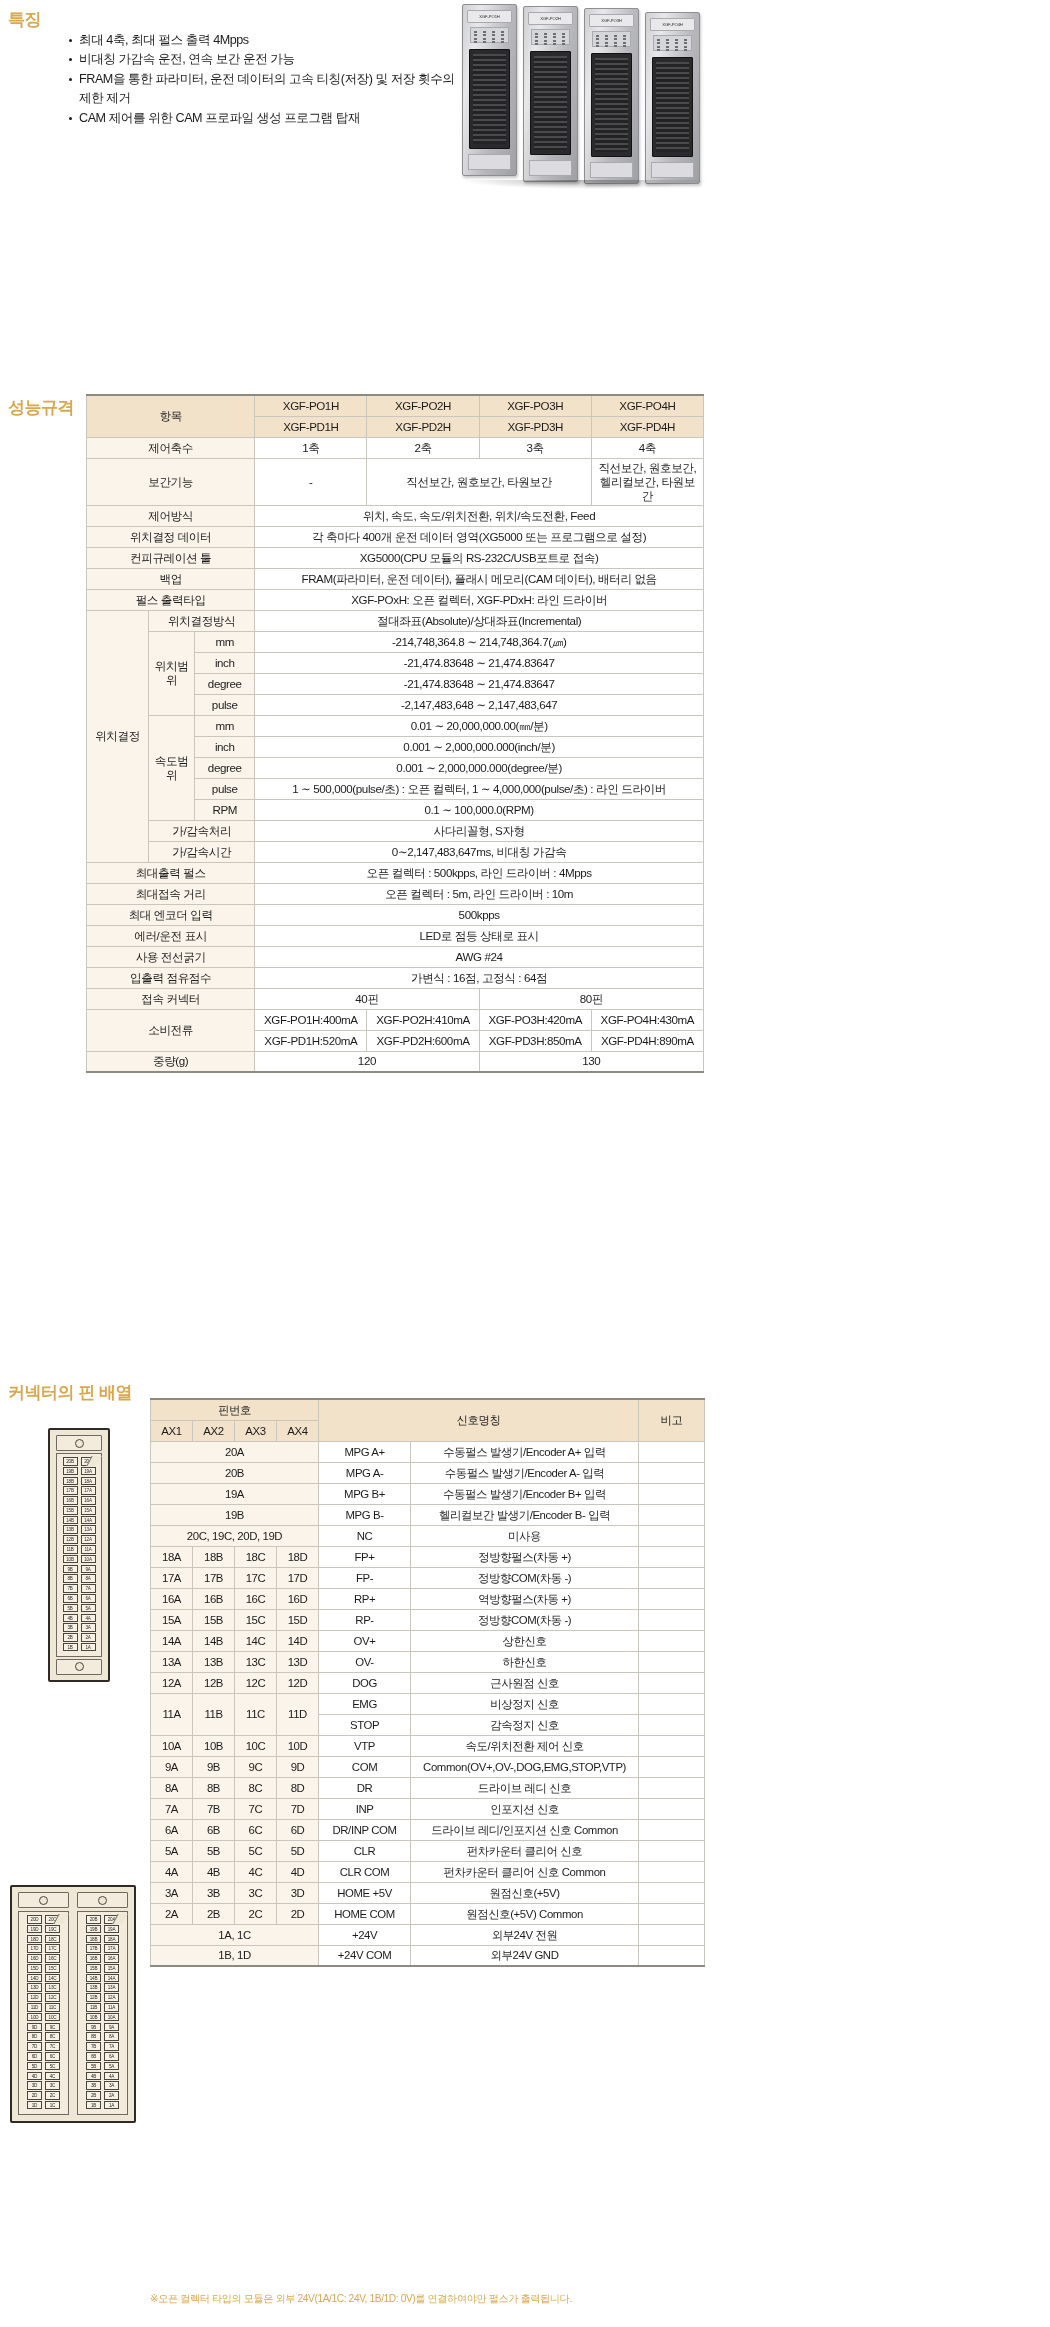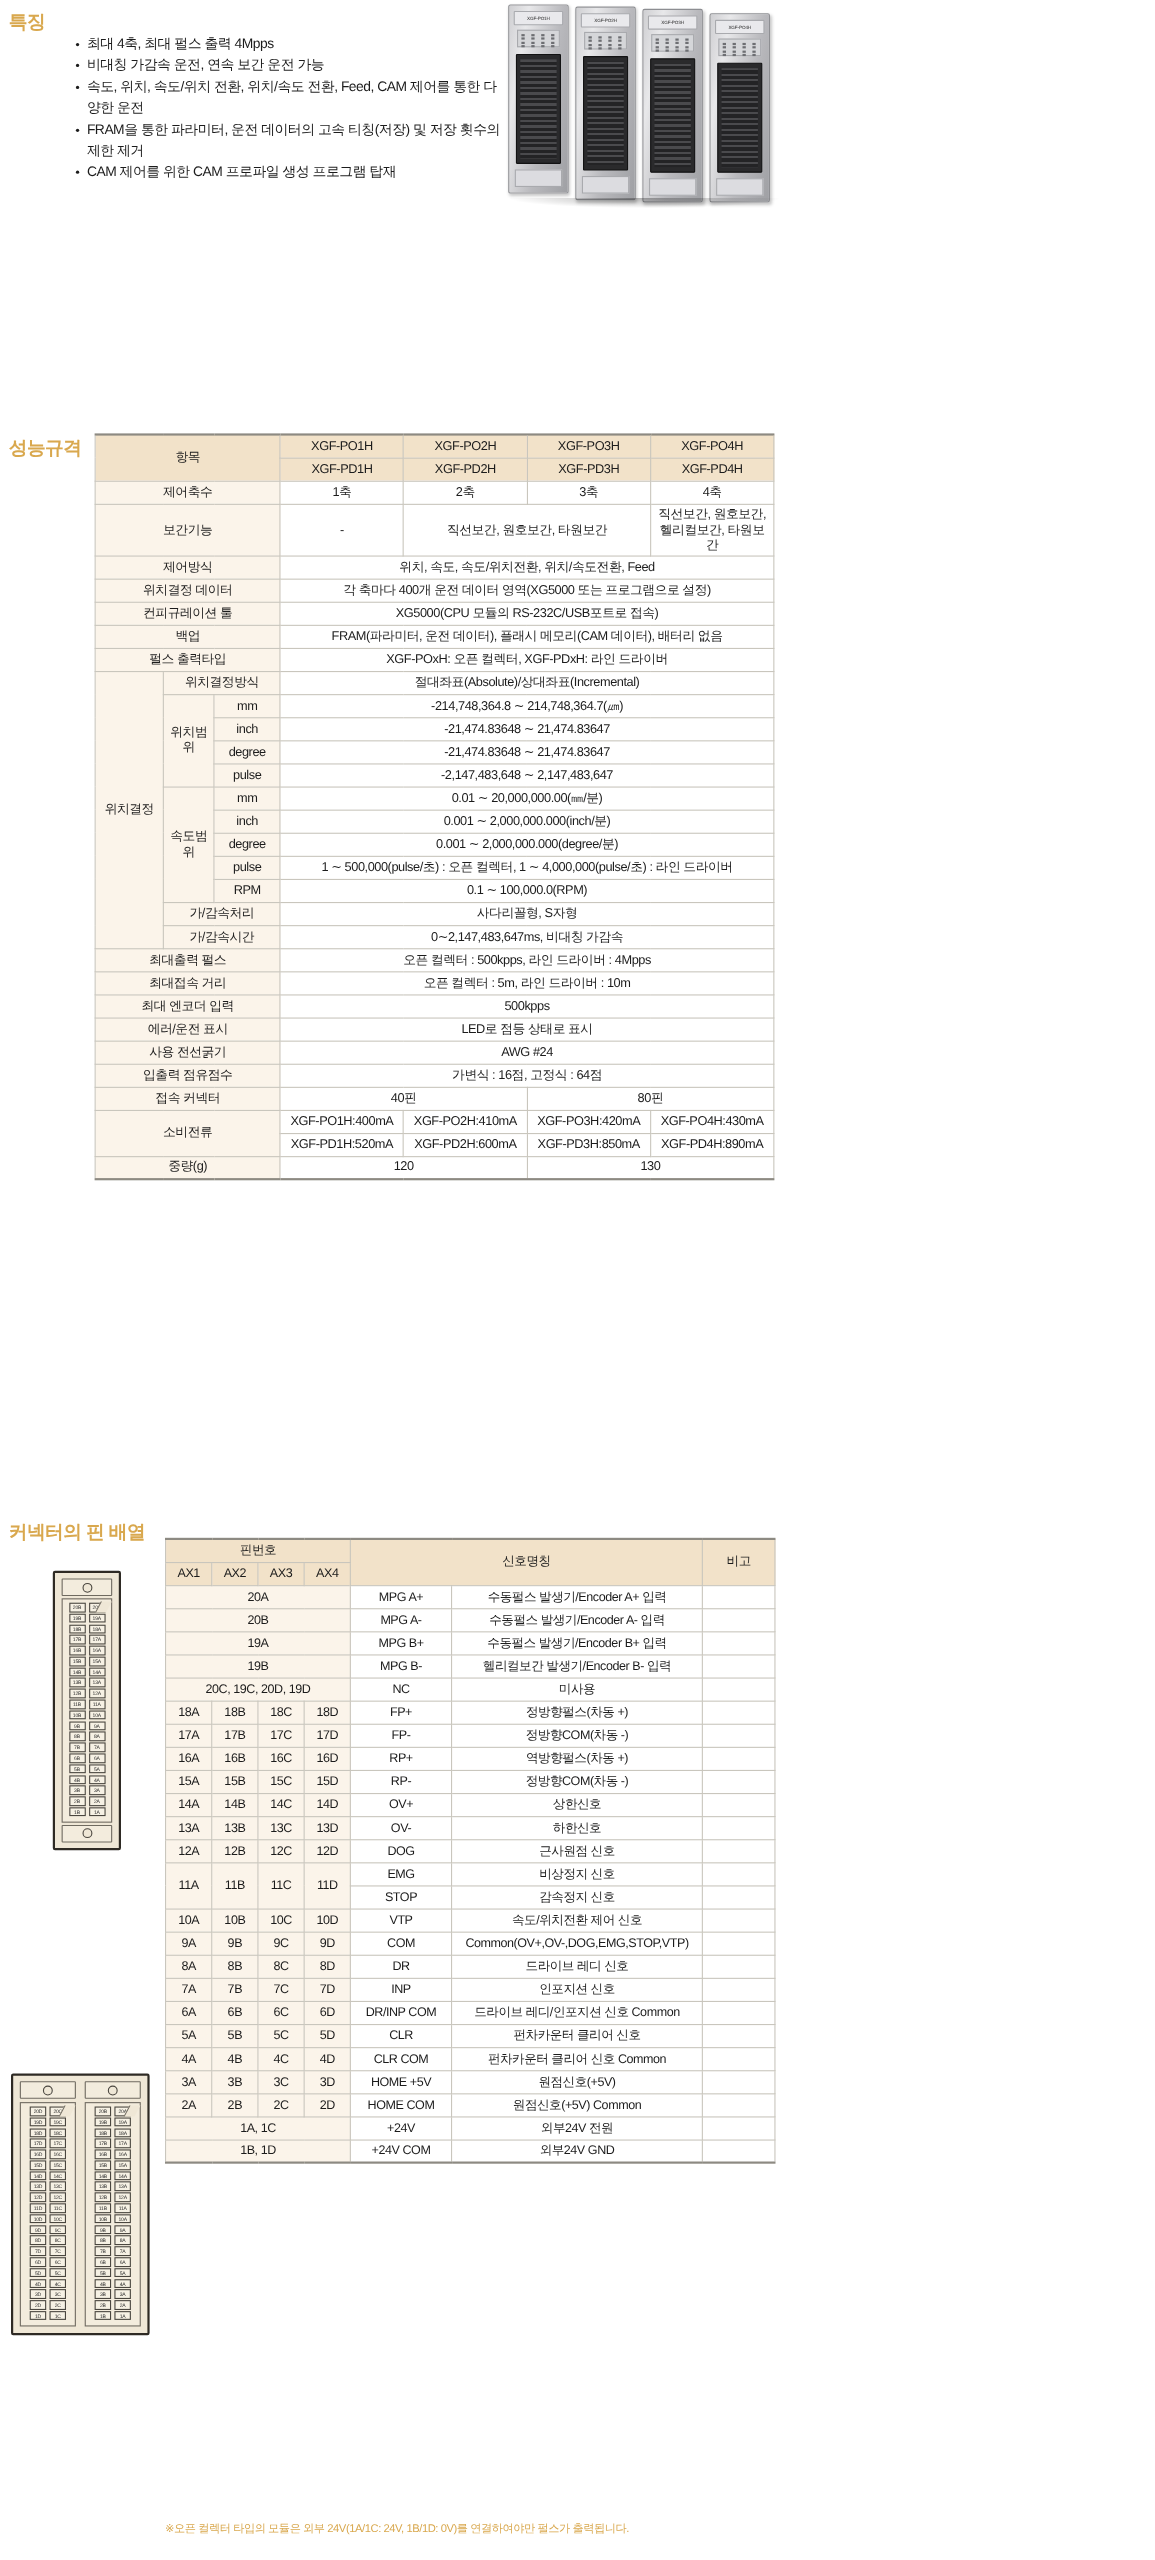--- a/index.html
+++ b/index.html
@@ -181,21 +181,20 @@
 <body>
 
 <div class="page">
 
   <div class="sec-head" style="top:8px;">특징</div>
 
   <div class="features">
     <ul class="feat-list" id="feat-list">
         <li>최대 4축, 최대 펄스 출력 4Mpps</li>
         <li>비대칭 가감속 운전, 연속 보간 운전 가능</li>
-        <li>속도, 위치, 속도/위치 전환, 위치/속도 전환, Feed, CAM 제어를 통한 다양한 운전</li>
         <li>FRAM을 통한 파라미터, 운전 데이터의 고속 티칭(저장) 및 저장 횟수의 제한 제거</li>
         <li>CAM 제어를 위한 CAM 프로파일 생성 프로그램 탑재</li>
       </ul>
   </div>
 
   <div class="photos">
     <div class="mods" id="mods">
         <div class="mod m1">
           <div class="cap">XGF-PO1H</div>
           <div class="leds">

